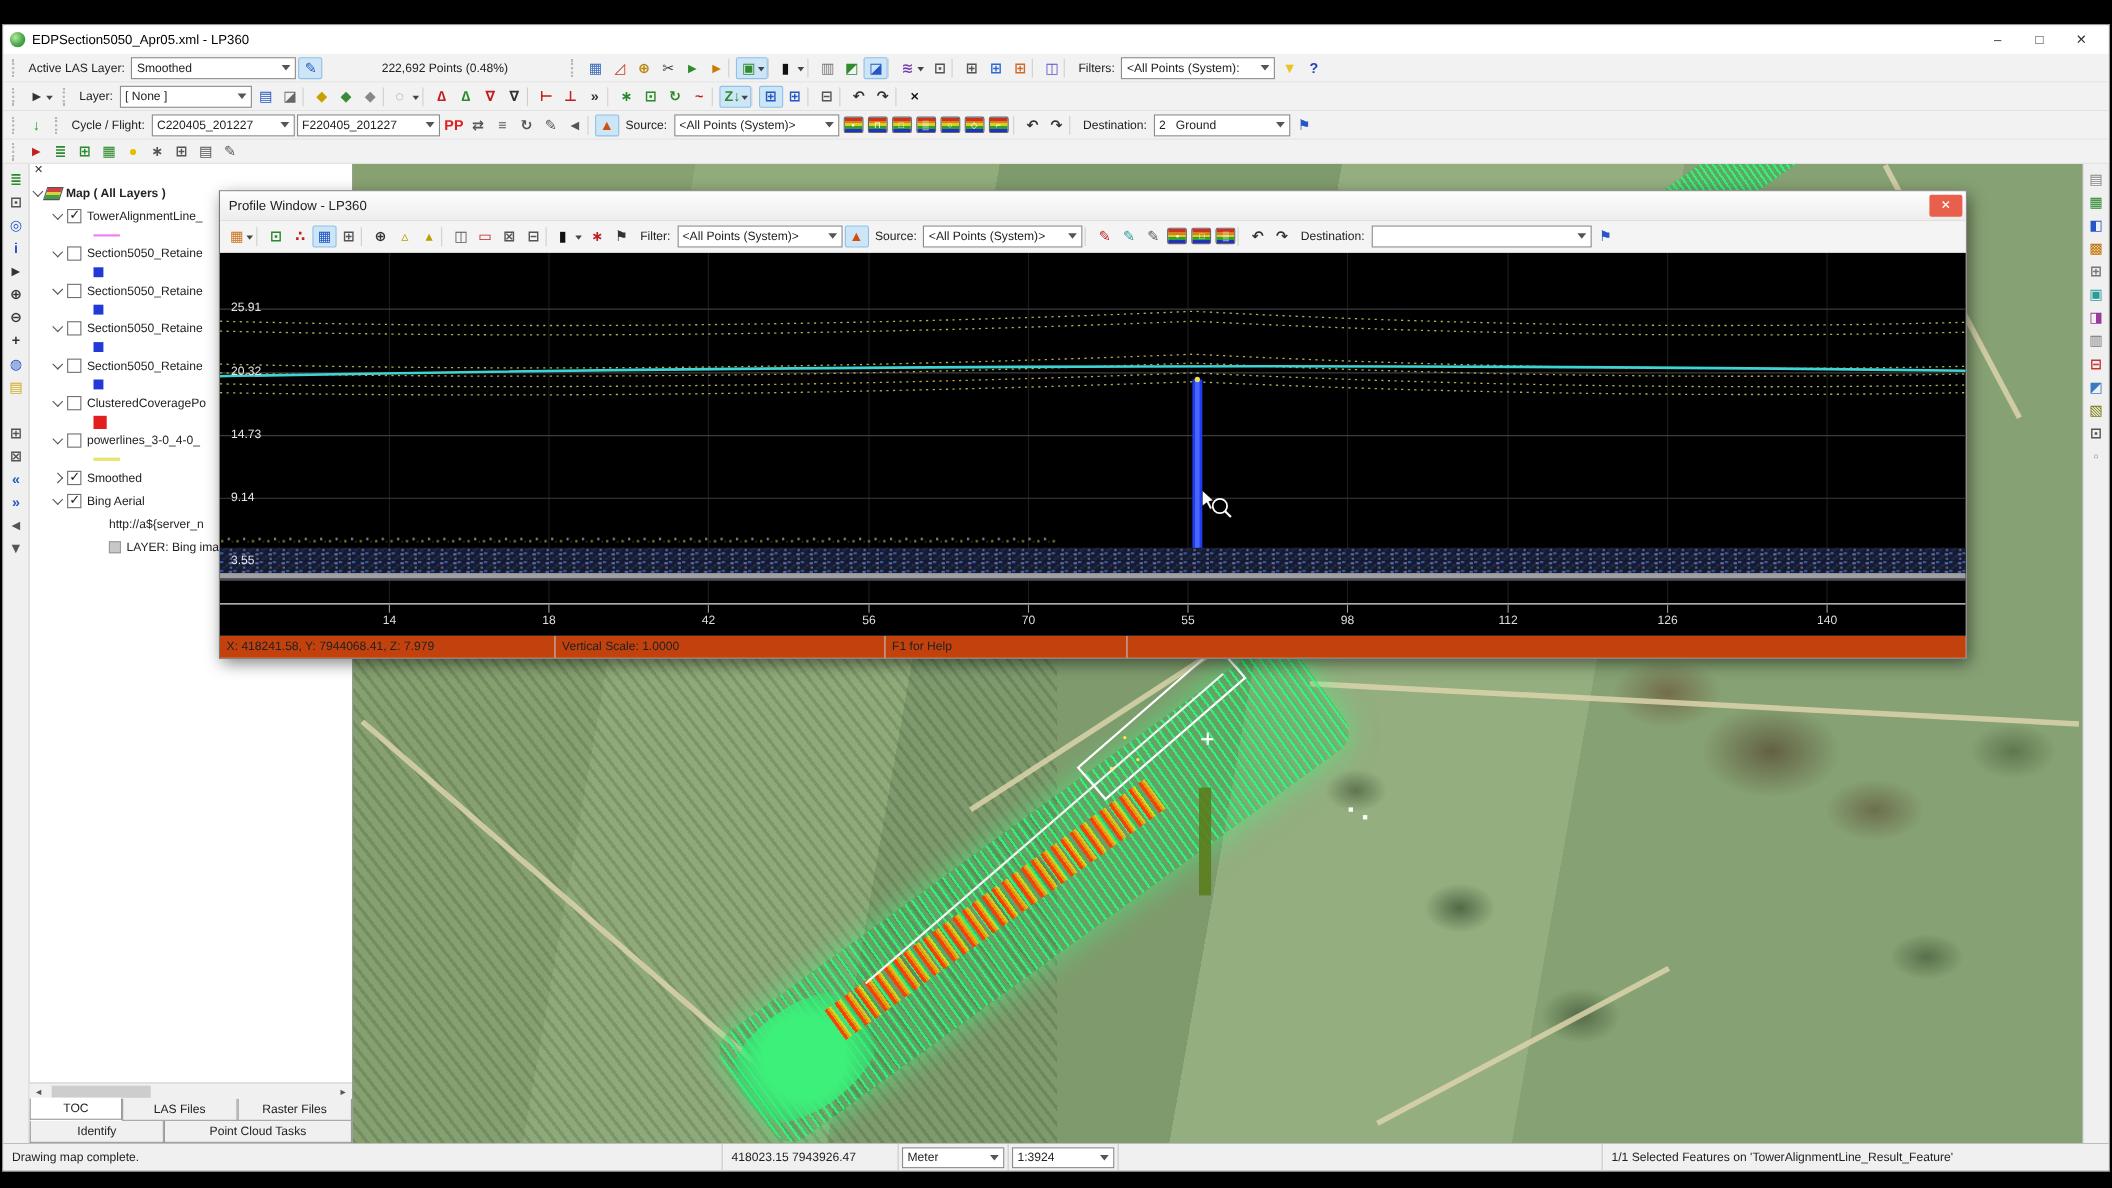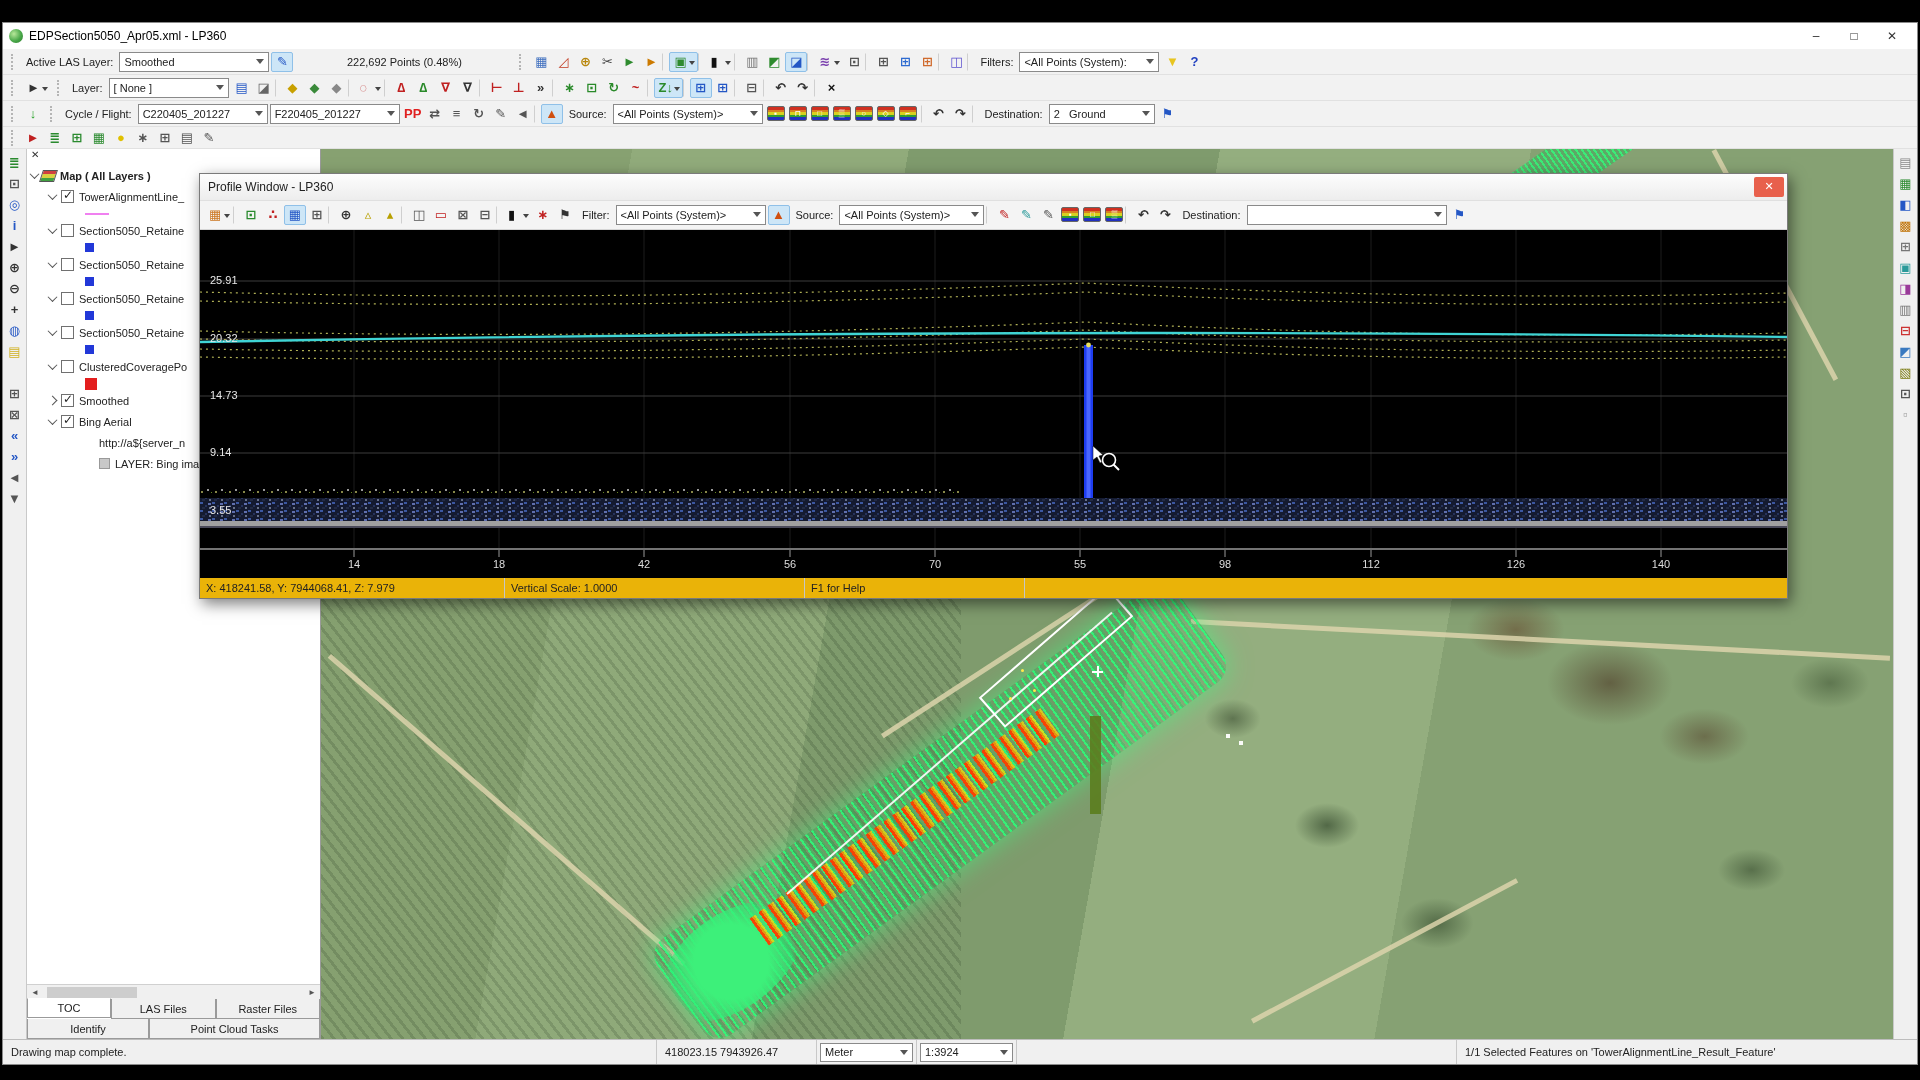--- a/index.html
+++ b/index.html
@@ -126,21 +126,21 @@
   .ylab span{position:absolute;left:10px;color:#e8e8e8;font-size:11px}
   .ylab span:nth-child(1){top:44px}.ylab span:nth-child(2){top:102px}
   .ylab span:nth-child(3){top:159px}.ylab span:nth-child(4){top:216px}
   .ylab span:nth-child(5){top:274px}
   .xlab span{position:absolute;top:328px;transform:translateX(-50%);color:#ddd;font-size:11px}
   .xlab span:nth-child(1){left:154px}.xlab span:nth-child(2){left:299px}
   .xlab span:nth-child(3){left:444px}.xlab span:nth-child(4){left:590px}
   .xlab span:nth-child(5){left:735px}.xlab span:nth-child(6){left:880px}
   .xlab span:nth-child(7){left:1025px}.xlab span:nth-child(8){left:1171px}
   .xlab span:nth-child(9){left:1316px}.xlab span:nth-child(10){left:1461px}
-  .pstatus{height:20px;background:#eab308;display:flex;align-items:center;font-size:11px}
+  .pstatus{height:20px;background:#c2410c;display:flex;align-items:center;font-size:11px}
   .pseg{height:100%;display:flex;align-items:center;padding:0 6px;border-right:1px solid #c6c6c6}
   
   .statusbar{height:25px;background:#f0f0f0;border-top:1px solid #bdbdbd;display:flex;align-items:center;font-size:11px}
   .sseg{height:100%;display:flex;align-items:center;padding:0 8px;border-right:1px solid #c8c8c8}
   .statusbar .combo{height:19px}
 </style>
 </head>
 <body>
 
 <div class="app">
@@ -423,21 +423,21 @@
         <span class="tbi" data-sep="1"></span>
         <span class="tbi" title="undo-class-icon" data-c="#333333" style="color: rgb(51, 51, 51);">
           <span class="g">↶</span>
         </span>
         <span class="tbi" title="redo-class-icon" data-c="#333333" style="color: rgb(51, 51, 51);">
           <span class="g">↷</span>
         </span>
         <span class="tbi" data-sep="1"></span>
       </span>
     <span class="lbl">Destination:</span>
-    <span class="combo" style="width:106px">
+    <span class="combo" style="width:124px">
       <span class="val">2   Ground</span>
         <i class="chev"></i>
     </span>
     <span style="display:flex">
         <span class="tbi" title="dest-flag-icon" data-c="#2457c5" style="color: rgb(36, 87, 197);">
           <span class="g">⚑</span>
         </span>
       </span>
   </div>
 
@@ -595,20 +595,29 @@
             <div class="titem" data-lvl="1">
               <div class="trow">
                 <span class="ar" data-ar="v"></span>
                 <span class="cb" data-chk="u"></span>
 
                 <span class="tlbl">ClusteredCoveragePo</span>
               </div>
               <div class="swrow" data-sw="red"></div>
             </div>
 
+            <div class="titem" data-lvl="1">
+              <div class="trow">
+                <span class="ar" data-ar="v"></span>
+                <span class="cb" data-chk="u"></span>
+
+                <span class="tlbl">powerlines_3-0_4-0_</span>
+              </div>
+              <div class="swrow" data-sw="yel"></div>
+            </div>
 
             <div class="titem" data-lvl="1">
               <div class="trow">
                 <span class="ar" data-ar="r"></span>
                 <span class="cb" data-chk="c"></span>
 
                 <span class="tlbl">Smoothed</span>
               </div>
 
             </div>

